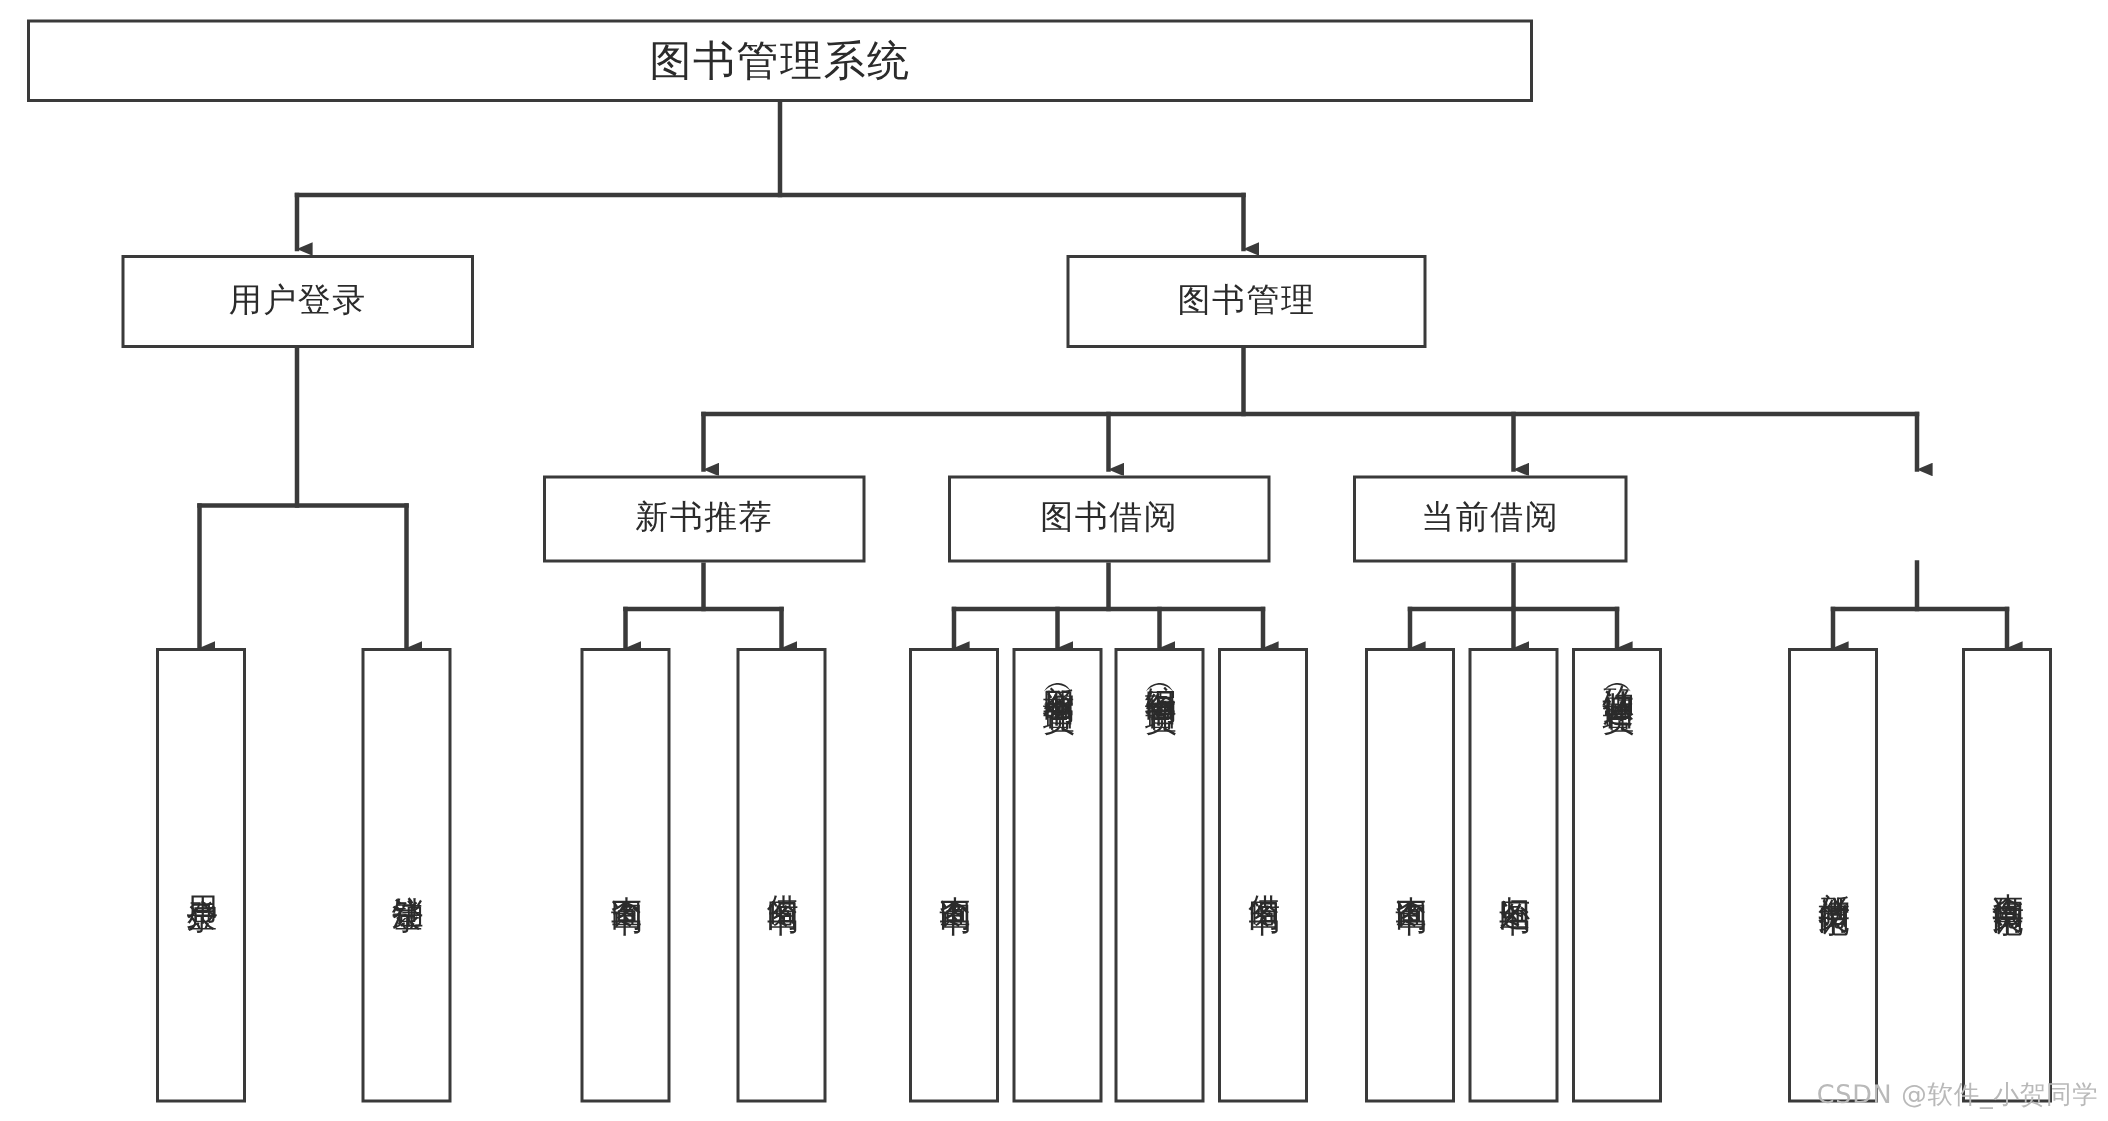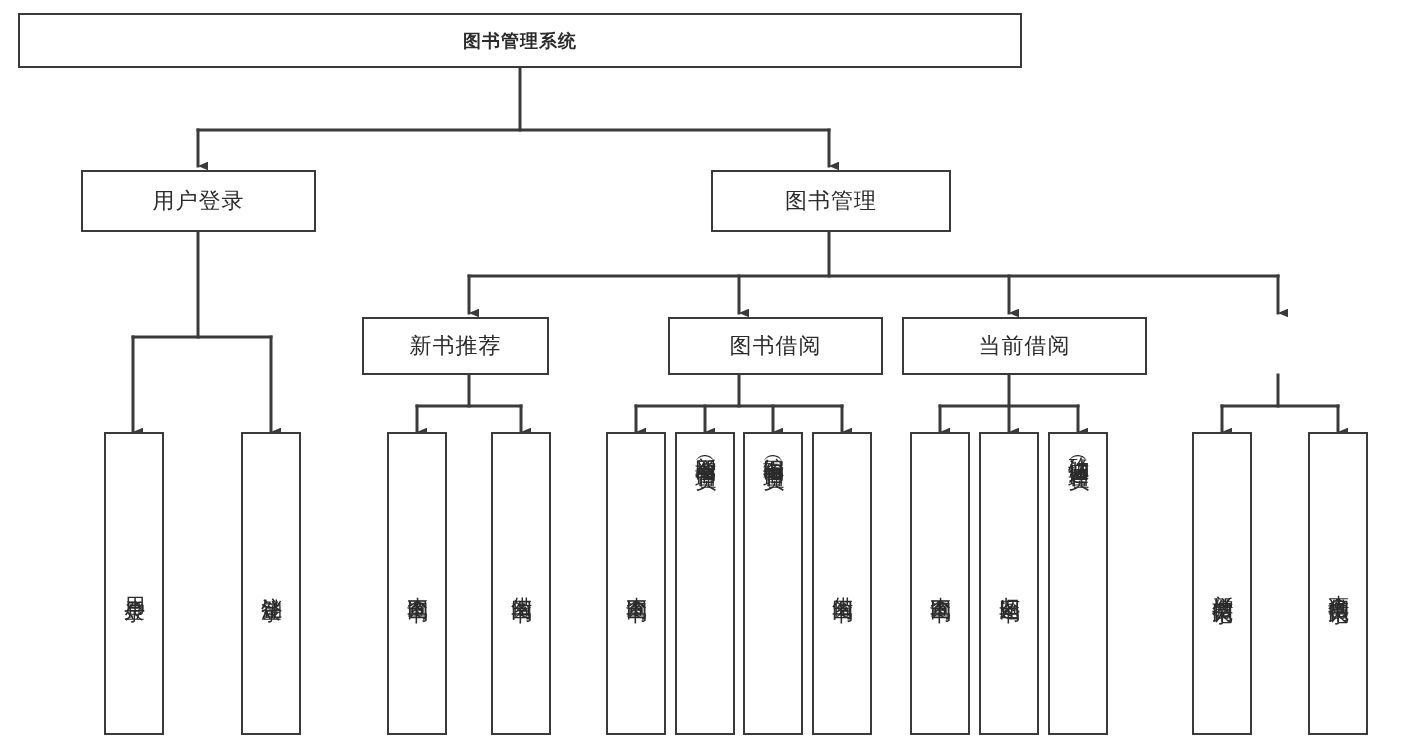--- a/index.html
+++ b/index.html
@@ -34,22 +34,21 @@
     align-items: center;
     justify-content: center;
     color: #2b2b2b;
   }
   .node.horiz {
     font-size: 22px;
     letter-spacing: 1px;
     line-height: 1.2;
   }
   .node.root {
-    font-size: 18px;
-    font-weight: bold;
+    font-size: 28px;
   }
   .node.leaf {
     align-items: flex-start;
     justify-content: center;
     padding-top: 0;
   }
   .vlabel {
     writing-mode: vertical-rl;
     text-orientation: upright;
     font-size: 21px;
@@ -143,27 +142,27 @@
     <span>图书管理系统</span>
   </div>
 
   <div class="node horiz" style="left:81px; top:170px; width:235px; height:62px;">
     <span>用户登录</span>
   </div>
   <div class="node horiz" style="left:711px; top:170px; width:240px; height:62px;">
     <span>图书管理</span>
   </div>
 
-  <div class="node horiz" style="left:362px; top:317px; width:187px; height:58px;">
+  <div class="node horiz" style="left:362px; top:317px; width:215px; height:58px;">
     <span>新书推荐</span>
   </div>
-  <div class="node horiz" style="left:632px; top:317px; width:215px; height:58px;margin-left:36px;">
+  <div class="node horiz" style="left:632px; top:317px; width:215px; height:58px;">
     <span>图书借阅</span>
   </div>
-  <div class="node horiz" style="left:902px; top:317px; width:245px; height:58px;">
+  <div class="node horiz" style="left:902px; top:317px; width:183px; height:58px;">
     <span>当前借阅</span>
   </div>
 
   <div class="node leaf" style="left:104px; top:432px; width:60px; height:303px;">
     <div class="leafinner">
       <span class="vlabel">用户登录</span>
     </div>
   </div>
   <div class="node leaf" style="left:241px; top:432px; width:60px; height:303px;">
     <div class="leafinner">
@@ -223,14 +222,15 @@
     <div class="leafinner">
       <span class="vlabel">新增借阅记录</span>
     </div>
   </div>
   <div class="node leaf" style="left:1308px; top:432px; width:60px; height:303px;">
     <div class="leafinner">
       <span class="vlabel">查询借阅记录</span>
     </div>
   </div>
 
+  <div id="watermark">CSDN @软件_小贺同学</div>
 
 </div>
 
 </body></html>

